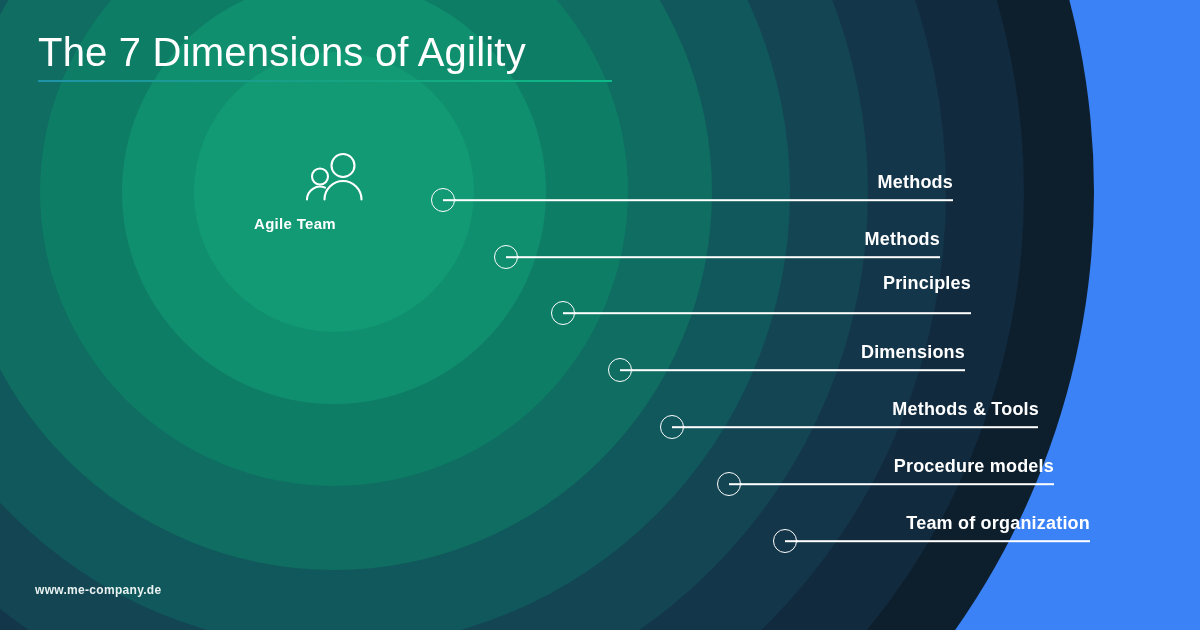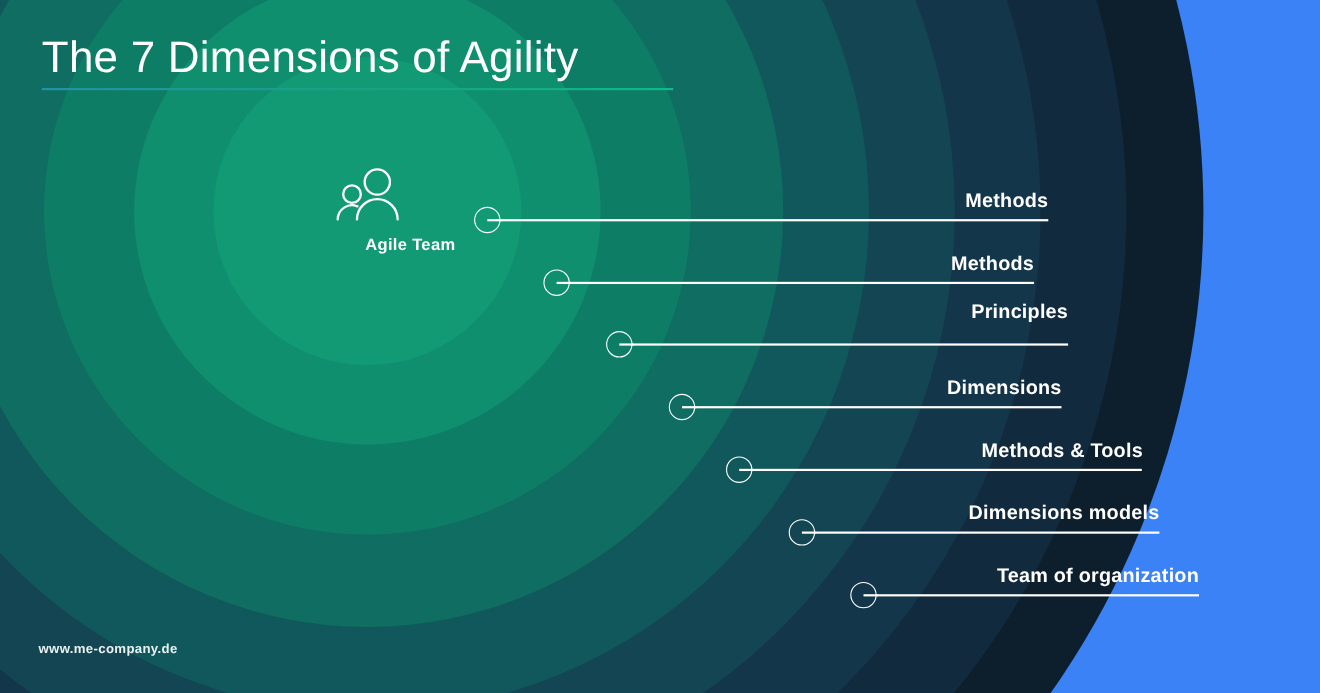--- a/index.html
+++ b/index.html
@@ -52,21 +52,21 @@
   }
 
   
   .center-node {
     position: absolute;
     left: 334px;
     top: 192px;
     transform: translate(-50%, -50%);
     width: 160px;
     z-index: 6;
-    text-align: right;
+    text-align: left;
   }
   .center-icon {
     display: block;
     margin: 0 auto;
   }
   .center-label {
     margin-top: 10px;
     color: #ffffff;
     font-size: 15px;
     font-weight: 700;
@@ -188,21 +188,21 @@
       <div class="spoke-row">
         <div class="node-circle" style="left: 672px; top: 427px;"></div>
         <div class="node-stub" style="left: 672px; top: 427px;"></div>
         <div class="spoke-line" style="left: 684px; top: 427px; width: 354px;"></div>
         <div class="spoke-label" style="left: 994px; top: 420px; margin-left: 45px;">Methods &amp; Tools</div>
       </div>
       <div class="spoke-row">
         <div class="node-circle" style="left: 729px; top: 484px;"></div>
         <div class="node-stub" style="left: 729px; top: 484px;"></div>
         <div class="spoke-line" style="left: 741px; top: 484px; width: 313px;"></div>
-        <div class="spoke-label" style="left: 1054px; top: 477px;">Dimensions models</div>
+        <div class="spoke-label" style="left: 1054px; top: 477px;">Procedure models</div>
       </div>
       <div class="spoke-row">
         <div class="node-circle" style="left: 785px; top: 541px;"></div>
         <div class="node-stub" style="left: 785px; top: 541px;"></div>
         <div class="spoke-line" style="left: 797px; top: 541px; width: 293px;"></div>
         <div class="spoke-label" style="left: 1090px; top: 534px;">Team of organization</div>
       </div>
     </div>
 
   <div class="footer-url">www.me-company.de</div>

